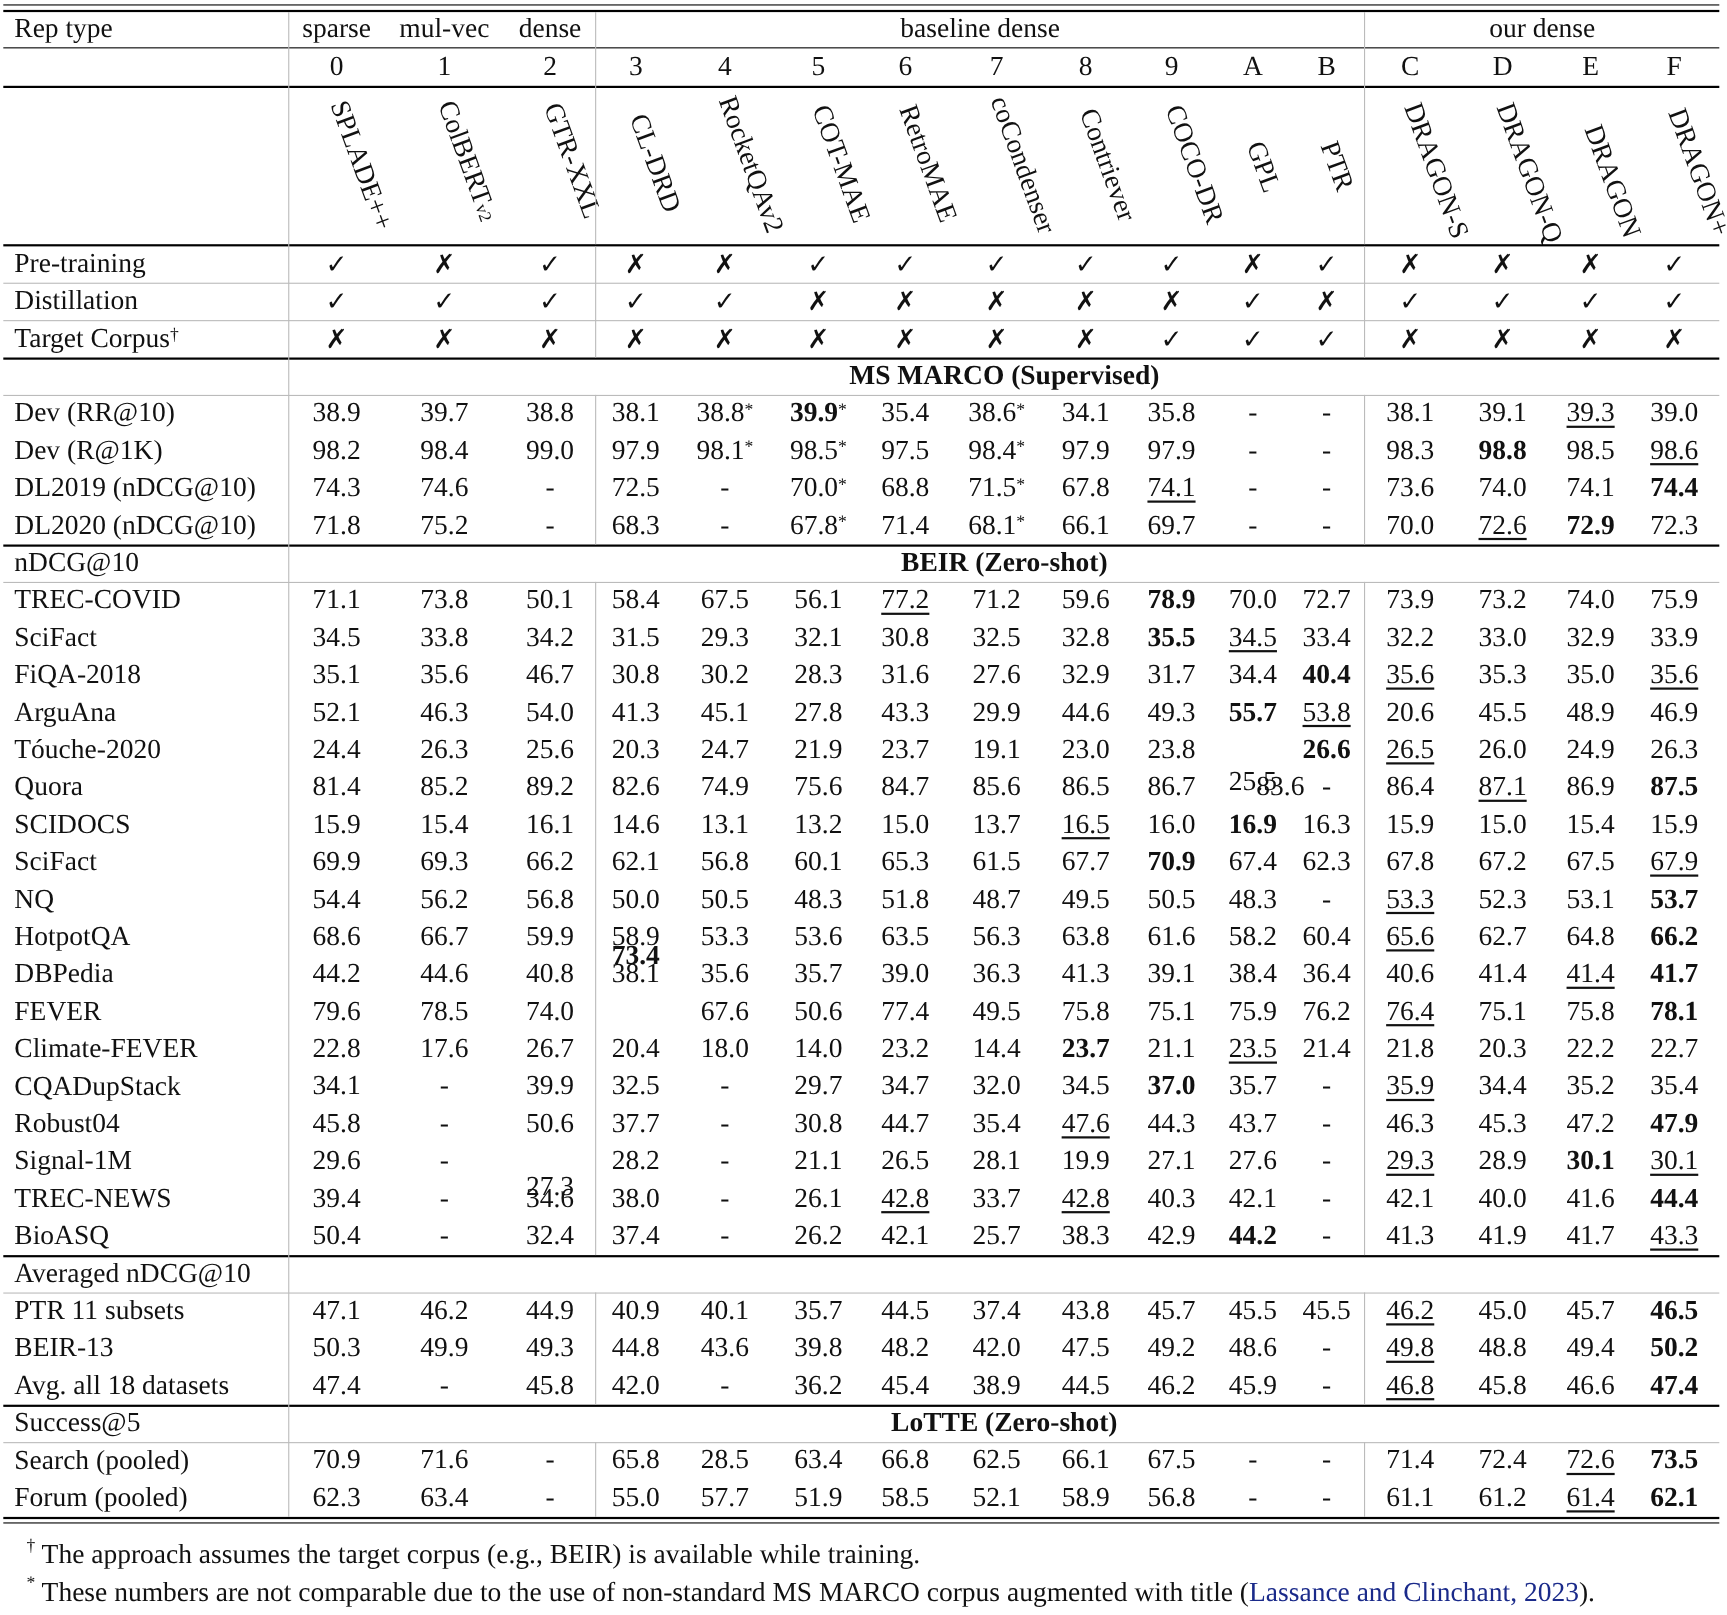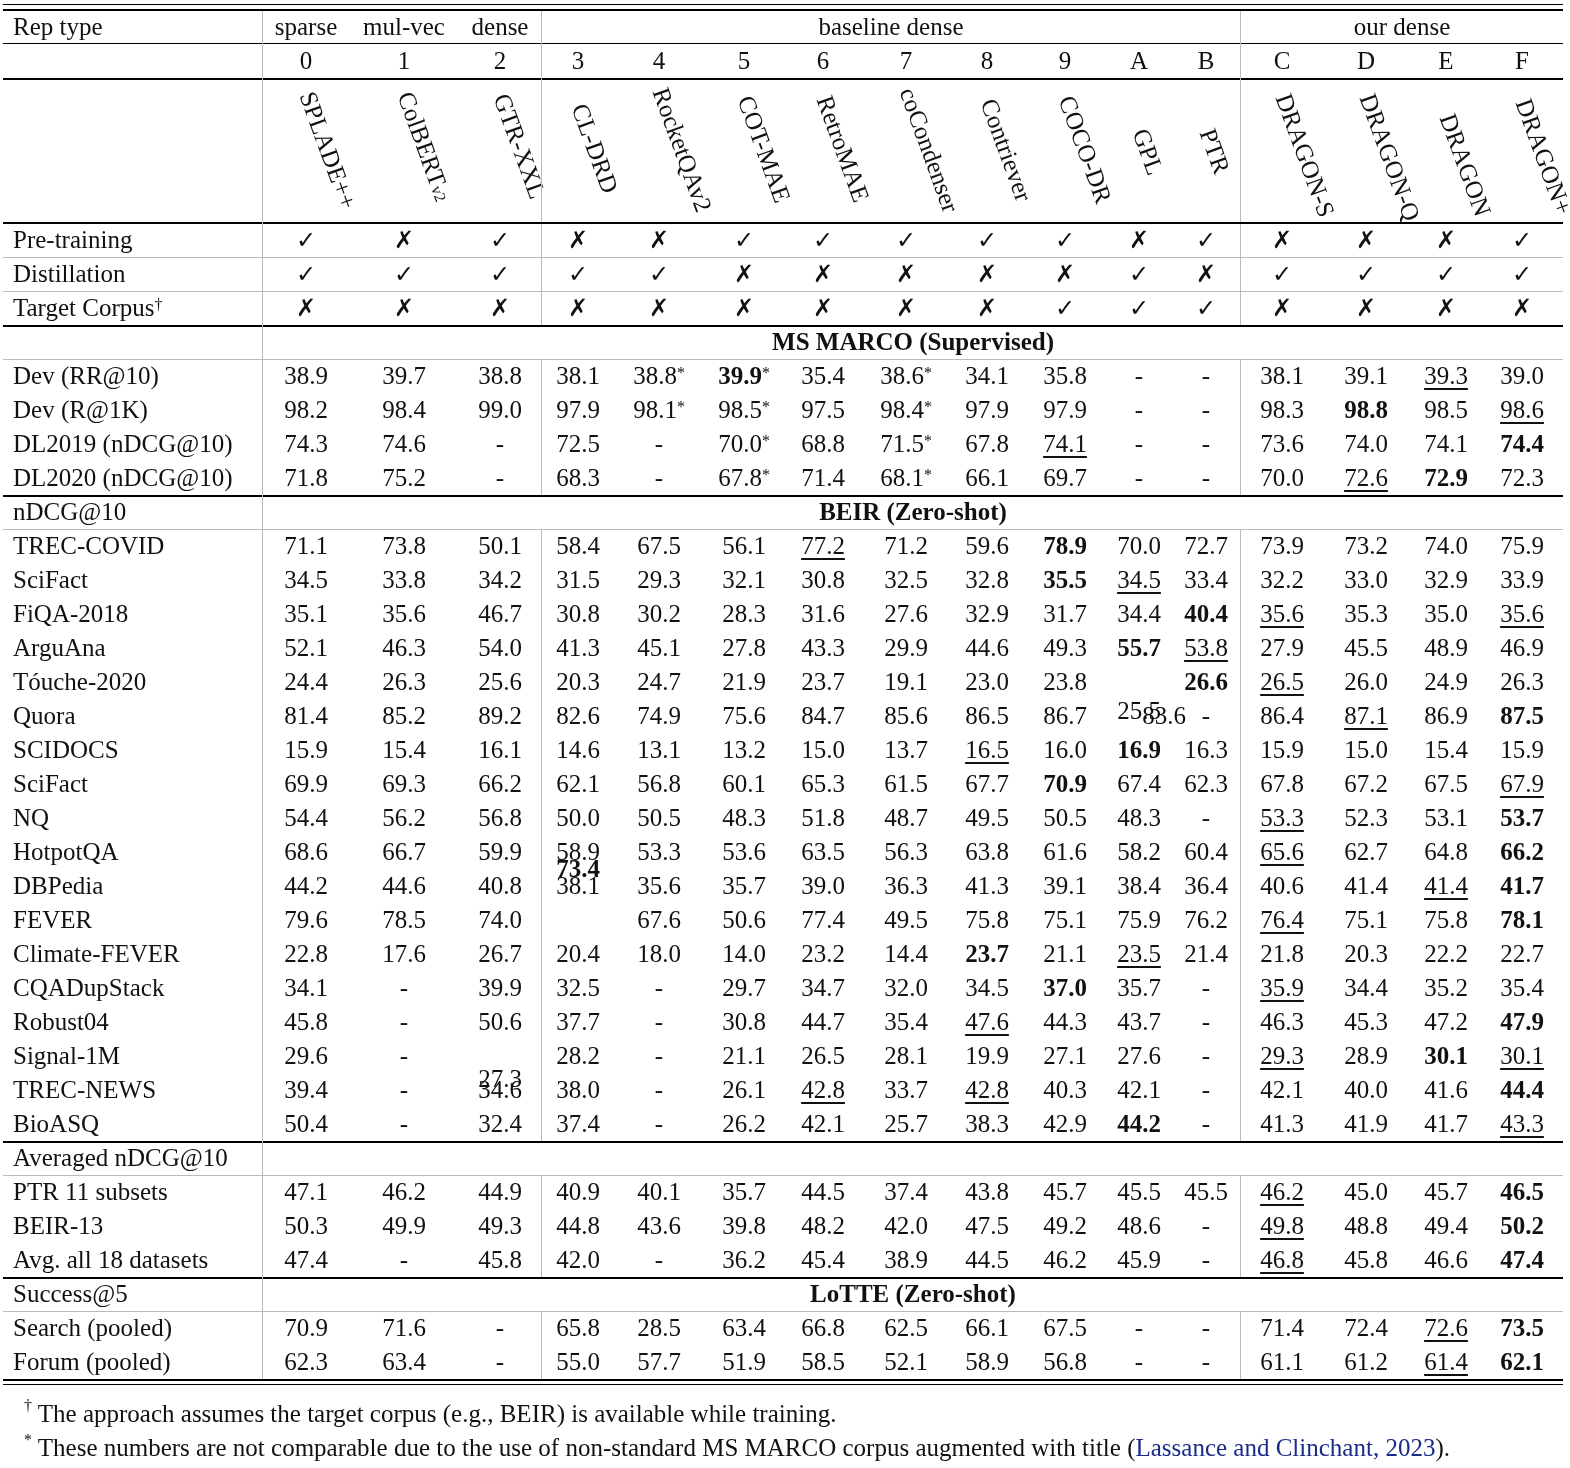--- a/index.html
+++ b/index.html
@@ -265,21 +265,21 @@
       <div class="cell num" style="top:631px;left:500px;"><span>54.0</span></div>
       <div class="cell num" style="top:631px;left:578px;"><span>41.3</span></div>
       <div class="cell num" style="top:631px;left:659px;"><span>45.1</span></div>
       <div class="cell num" style="top:631px;left:744px;"><span>27.8</span></div>
       <div class="cell num" style="top:631px;left:823px;"><span>43.3</span></div>
       <div class="cell num" style="top:631px;left:906px;"><span>29.9</span></div>
       <div class="cell num" style="top:631px;left:987px;"><span>44.6</span></div>
       <div class="cell num" style="top:631px;left:1065px;"><span>49.3</span></div>
       <div class="cell num b" style="top:631px;left:1139px;"><span>55.7</span></div>
       <div class="cell num" style="top:631px;left:1206px;"><span class="u">53.8</span></div>
-      <div class="cell num" style="top:631px;left:1282px;"><span>27.9</span></div>
+      <div class="cell num" style="top:631px;left:1282px;"><span>20.6</span></div>
       <div class="cell num" style="top:631px;left:1366px;"><span>45.5</span></div>
       <div class="cell num" style="top:631px;left:1446px;"><span>48.9</span></div>
       <div class="cell num" style="top:631px;left:1522px;"><span>46.9</span></div>
       <div class="cell lbl" style="top:665px;">Tóuche-2020</div>
       <div class="cell num" style="top:665px;left:306px;"><span>24.4</span></div>
       <div class="cell num" style="top:665px;left:404px;"><span>26.3</span></div>
       <div class="cell num" style="top:665px;left:500px;"><span>25.6</span></div>
       <div class="cell num" style="top:665px;left:578px;"><span>20.3</span></div>
       <div class="cell num" style="top:665px;left:659px;"><span>24.7</span></div>
       <div class="cell num" style="top:665px;left:744px;"><span>21.9</span></div>

